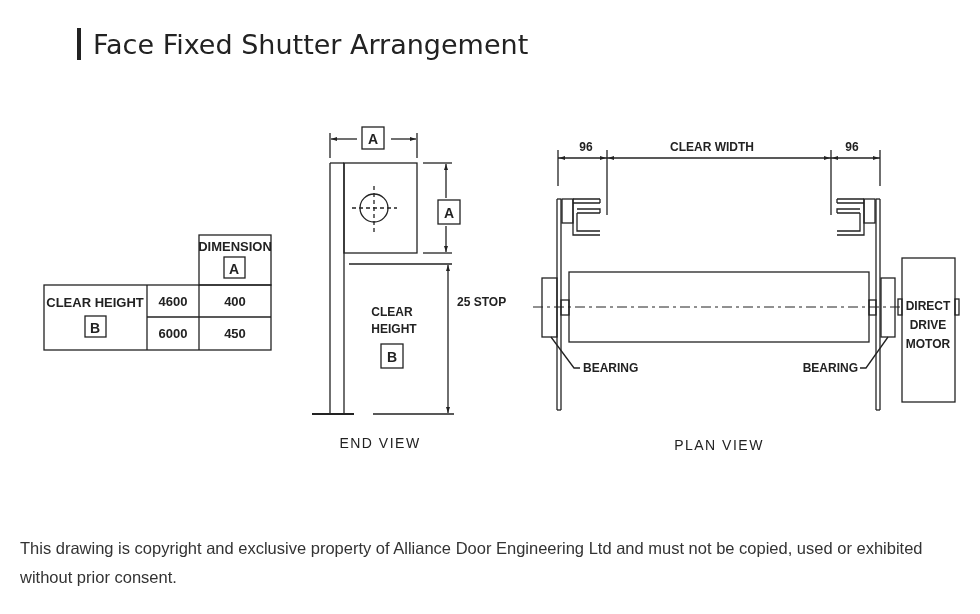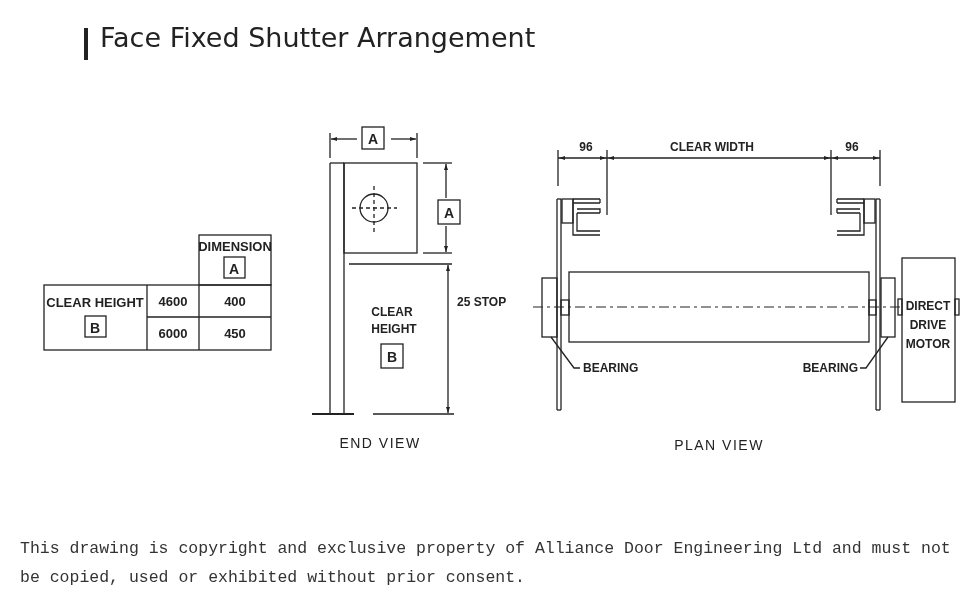--- a/index.html
+++ b/index.html
@@ -1,22 +1,22 @@
 <!DOCTYPE html>
 <html><head>
   <meta charset="utf-8">
   <style>
     html, body { margin: 0; padding: 0; background: #ffffff; }
     body { width: 980px; height: 614px; position: relative; overflow: hidden; font-family: "DejaVu Sans", sans-serif; color: #222; }
-    .title-wrap { position: absolute; left: 36px; top: 22px; display: flex; align-items: flex-start; padding-left: 48px; }
+    .title-wrap { position: absolute; left: 29px; top: 22px; display: flex; align-items: flex-end; padding-left: 48px; }
     .title-bar { width: 4px; height: 32px; background: #222; margin-right: 12px; margin-top: 6px; }
     .title { font-family: "DejaVu Sans", sans-serif; font-size: 27px; font-weight: 400; color: #222; letter-spacing: 0px; }
     .drawing { position: absolute; left: 0; top: 0; }
     .cad { font-family: "Liberation Sans", sans-serif; font-weight: 700; fill: #222; }
-    .footer { position: absolute; left: 20px; top: 534px; width: 940px; font-family: Liberation Mono, monospace; font-size: 16.5px; line-height: 29px; color: #333; }
+    .footer { position: absolute; left: 20px; top: 534px; width: 940px; font-family: Liberation Sans, sans-serif; font-size: 16.5px; line-height: 29px; color: #333; }
   </style>
 </head>
 <body>
 
 <div class="title-wrap">
   <div class="title-bar"></div>
   <div class="title">Face Fixed Shutter Arrangement</div>
 </div>
 
 <svg class="drawing" width="980" height="614" viewBox="0 0 980 614" xmlns="http://www.w3.org/2000/svg">

